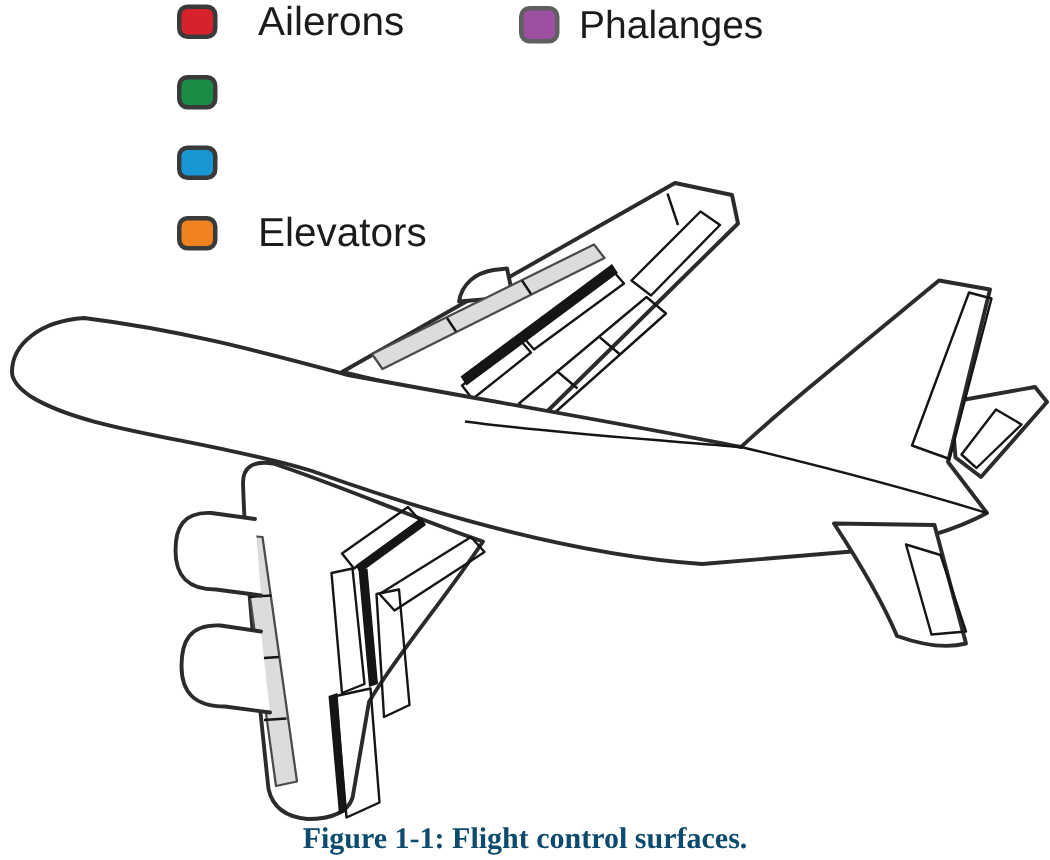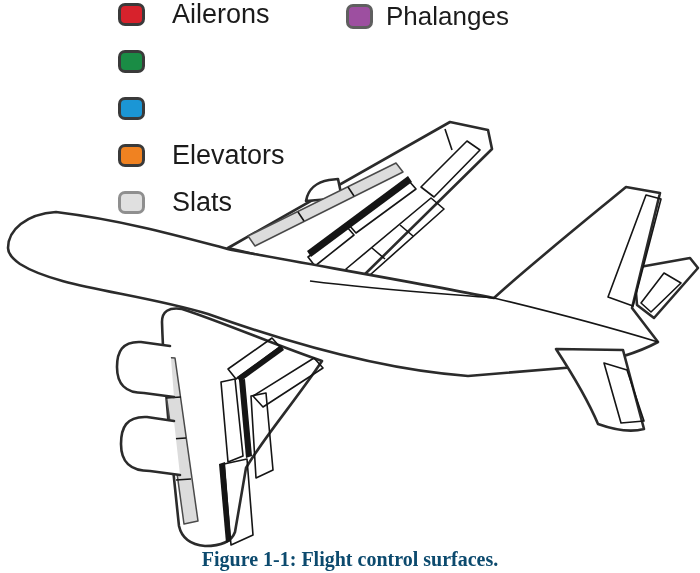--- a/index.html
+++ b/index.html
@@ -123,24 +123,20 @@
     <div class="legend-row">
       <span class="swatch" style="background: rgb(26, 140, 69); border-color: rgb(58, 58, 58);"></span>
     </div>
     <div class="legend-row">
       <span class="swatch" style="background: rgb(27, 150, 213); border-color: rgb(58, 58, 58);"></span>
     </div>
     <div class="legend-row">
       <span class="swatch" style="background: rgb(240, 130, 33); border-color: rgb(58, 58, 58);"></span>
       <span class="legend-label">Elevators</span>
     </div>
-    <div class="legend-row">
-      <span class="swatch" style="background: rgb(224, 224, 224); border-color: rgb(143, 143, 143);"></span>
-      <span class="legend-label">Slats</span>
-    </div>
   </div>
 
   <div class="legend-col legend-extra">
     <div class="legend-row">
       <span class="swatch" style="background: rgb(157, 79, 160); border-color: rgb(95, 95, 95);"></span>
       <span class="legend-label">Phalanges</span>
     </div>
   </div>
 
   <div class="caption">Figure 1-1: Flight control surfaces.</div>

